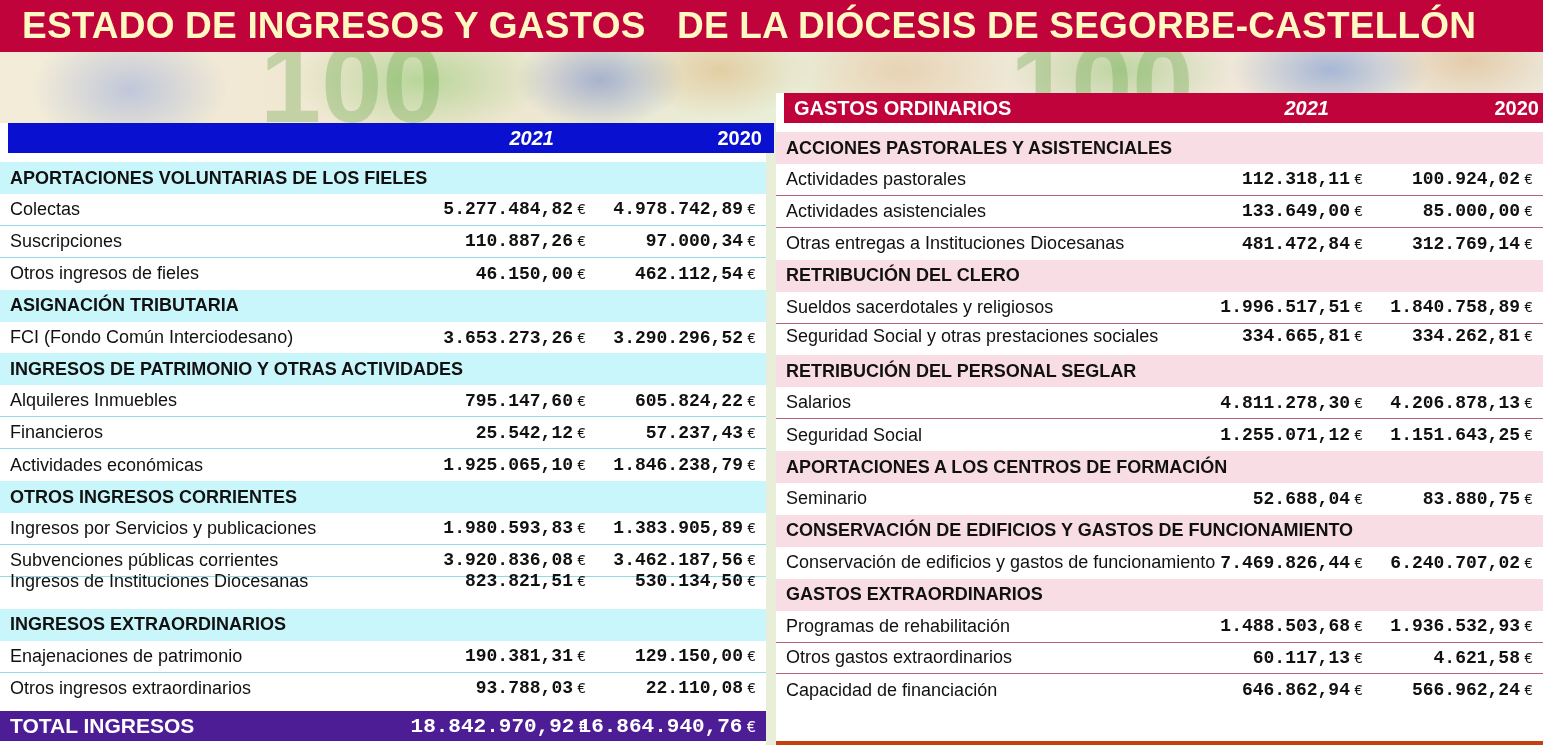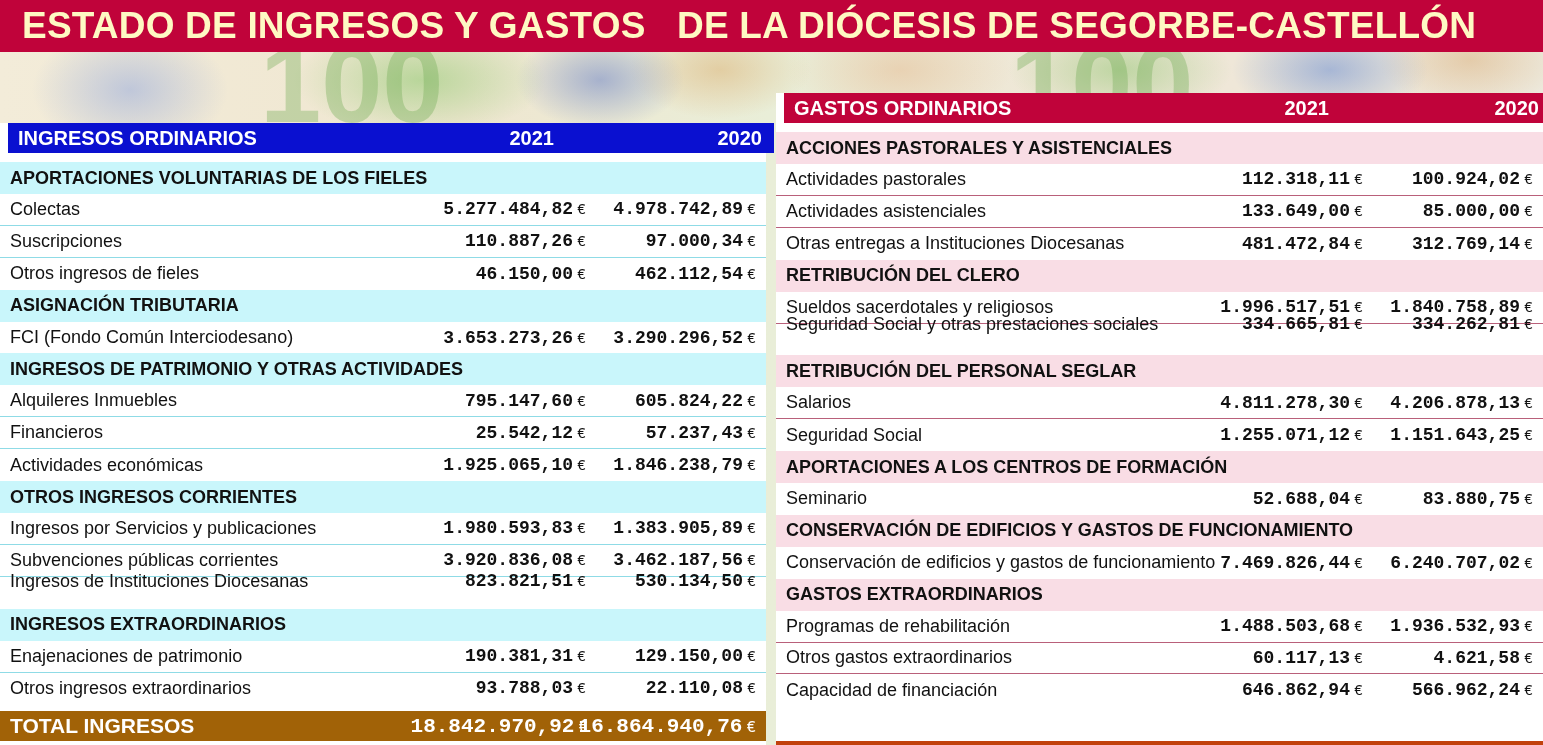--- a/index.html
+++ b/index.html
@@ -59,47 +59,46 @@
 
     .lbl { position: absolute; left: 10px; white-space: nowrap; }
     .v { position: absolute; text-align: right; white-space: nowrap; font-weight: bold; font-family: Liberation Mono, monospace; }
     .v .eur { font-weight: normal; font-size: 15px; margin-left: 4px; }
 
     .left .v1 { right: 180px; }
     .left .v2 { right: 10px; }
     .right .v1 { right: 180px; }
     .right .v2 { right: 10px; }
 
-    .hv1 { position: absolute; right: 220px; }
+    .hv1 { position: absolute; right: 220px; font-style: italic; }
     .hv2 { position: absolute; right: 12px; }
     .right .hv1 { right: 222px; }
 
     .total-row {
       position: absolute; left: 0; width: 100%; height: 30px;
       color: #fff; font-weight: bold; font-size: 21px; display: flex; align-items: center;
     }
-    .left .total-row { background: #a16207; top: 588px; }
+    .left .total-row { background: #4c1d95; top: 588px; }
     .right .total-row { background: #c2410c; top: 648px; }
     .total-row .v { font-size: 21px; }
     .total-row .v .eur { font-size: 16px; }
     .total-row .v1 { right: 178px !important; }
   </style>
 </head>
 <body>
 
 <div class="bg">
   <span class="big-num" style="left:260px">100</span>
   <span class="big-num" style="left:1010px">100</span>
 </div>
 
 <div class="title-bar">ESTADO DE INGRESOS Y GASTOS   DE LA DIÓCESIS DE SEGORBE-CASTELLÓN</div>
 
 <div class="panel left" id="panel-ingresos">
   <div class="head-row">
-    <span class="lbl">INGRESOS ORDINARIOS</span>
     <span class="hv1">2021</span>
     <span class="hv2">2020</span>
   </div>
   <div id="ingresos-rows">
       <div class="row section" style="top: 39px;">
         <span class="lbl">APORTACIONES VOLUNTARIAS DE LOS FIELES</span>
       </div>
       <div class="row item" style="top: 70.9px;">
         <span class="lbl">Colectas</span>
         <span class="v v1"><span>5.277.484,82</span><span class="eur">€</span></span>
@@ -206,21 +205,21 @@
         <span class="v v2"><span>312.769,14</span><span class="eur">€</span></span>
       </div>
       <div class="row section" style="top: 166.6px;">
         <span class="lbl">RETRIBUCIÓN DEL CLERO</span>
       </div>
       <div class="row item" style="top: 198.5px;">
         <span class="lbl">Sueldos sacerdotales y religiosos</span>
         <span class="v v1"><span>1.996.517,51</span><span class="eur">€</span></span>
         <span class="v v2"><span>1.840.758,89</span><span class="eur">€</span></span>
       </div>
-      <div class="row item nb" style="top: 215px; border-radius: 6px;">
+      <div class="row item nb" style="top: 227px; border-radius: 6px;">
         <span class="lbl">Seguridad Social y otras prestaciones sociales</span>
         <span class="v v1"><span>334.665,81</span><span class="eur">€</span></span>
         <span class="v v2"><span>334.262,81</span><span class="eur">€</span></span>
       </div>
       <div class="row section" style="top: 262.3px;">
         <span class="lbl">RETRIBUCIÓN DEL PERSONAL SEGLAR</span>
       </div>
       <div class="row item" style="top: 294.2px;">
         <span class="lbl">Salarios</span>
         <span class="v v1"><span>4.811.278,30</span><span class="eur">€</span></span>

